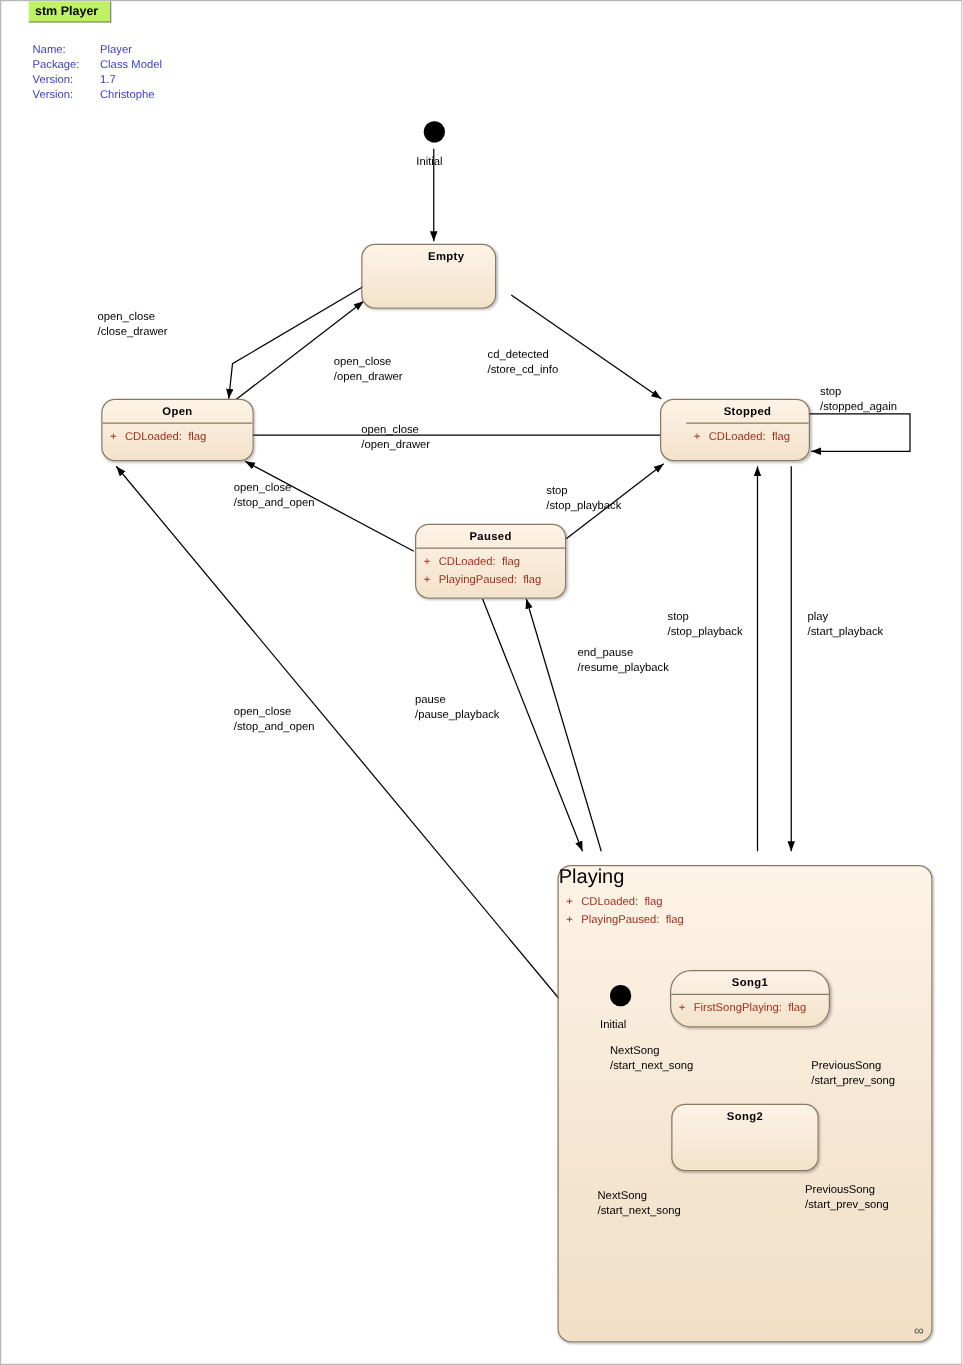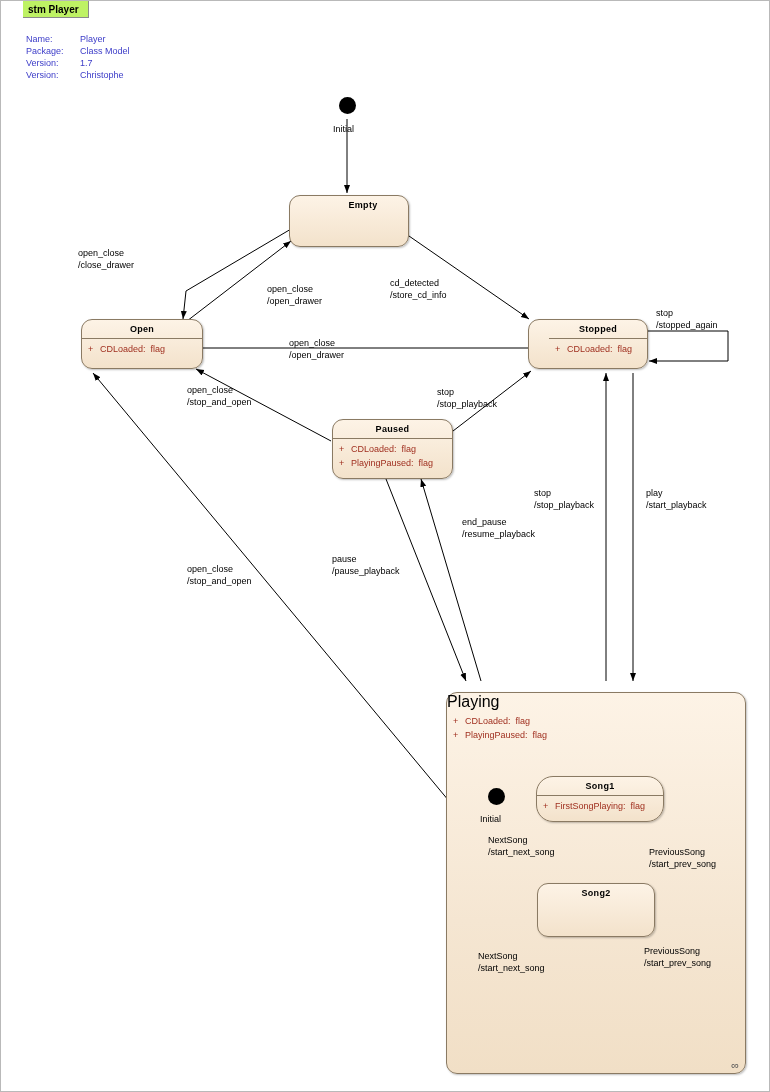--- a/index.html
+++ b/index.html
@@ -200,21 +200,21 @@
 
       <line x1="578" y1="938" x2="578" y2="985" marker-end="url(#arrow)"></line>
 
       <line x1="640" y1="985" x2="640" y2="938" marker-end="url(#arrow)"></line>
     </g>
   </svg>
 
   <div class="initial" style="left:338px; top:96px; width:17px; height:17px;"></div>
   <div class="lbl" style="left:332px; top:122px;">Initial</div>
 
-  <div class="state" style="left:288px; top:194px; width:120px; height:52px;padding-left:28px;">
+  <div class="state" style="left:288px; top:194px; width:108px; height:52px;padding-left:28px;">
     <div class="title">Empty</div>
   </div>
 
   <div class="state" style="left:80px; top:318px; width:122px; height:50px;">
     <div class="title">Open</div>
     <div class="sep"></div>
     <div class="attrs">
       <div class="attr">
         <span class="plus">+</span><span class="aname">CDLoaded:</span>&nbsp;&nbsp;<span class="atype">flag</span>
       </div>

